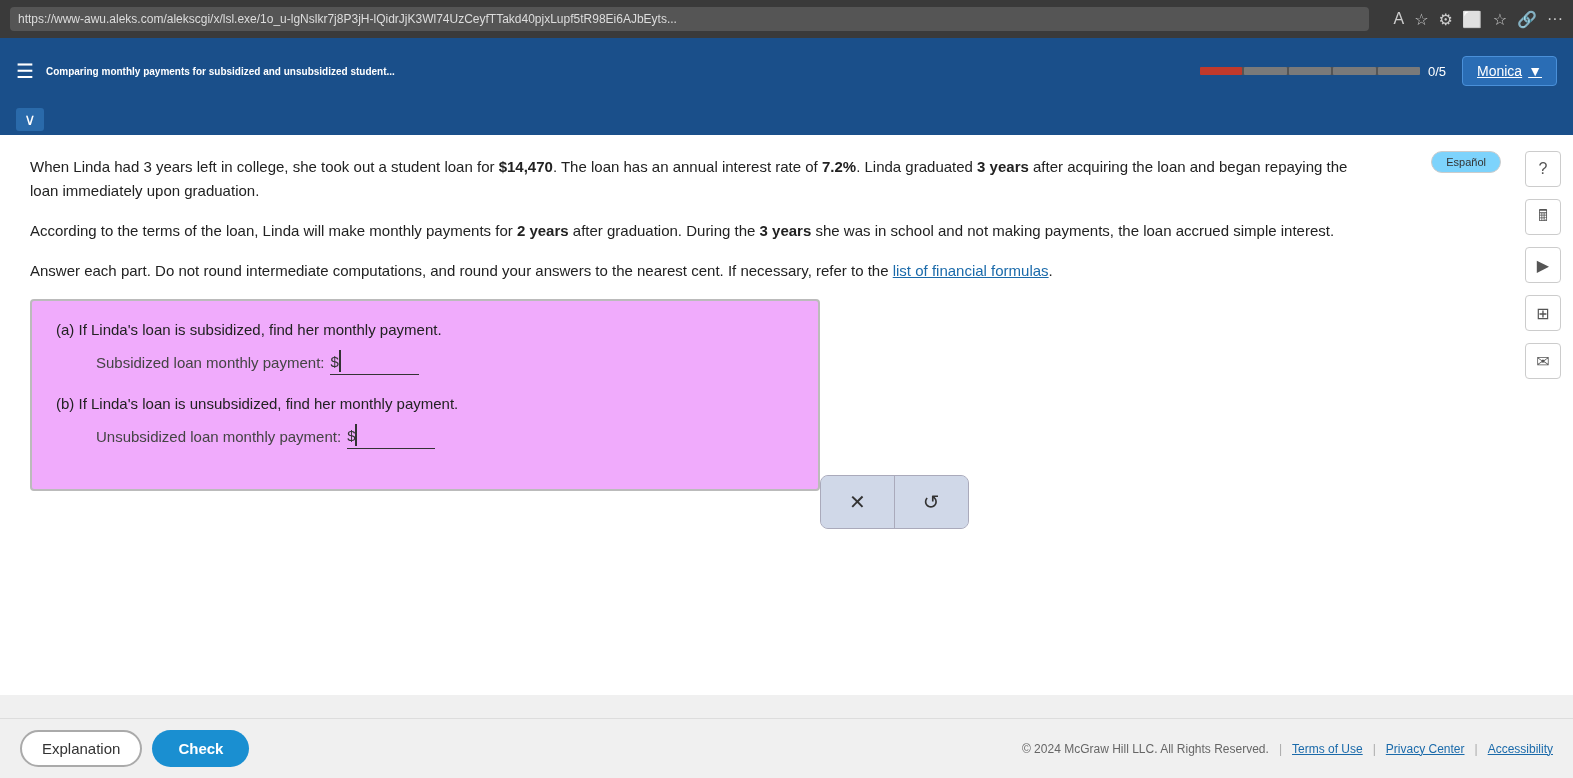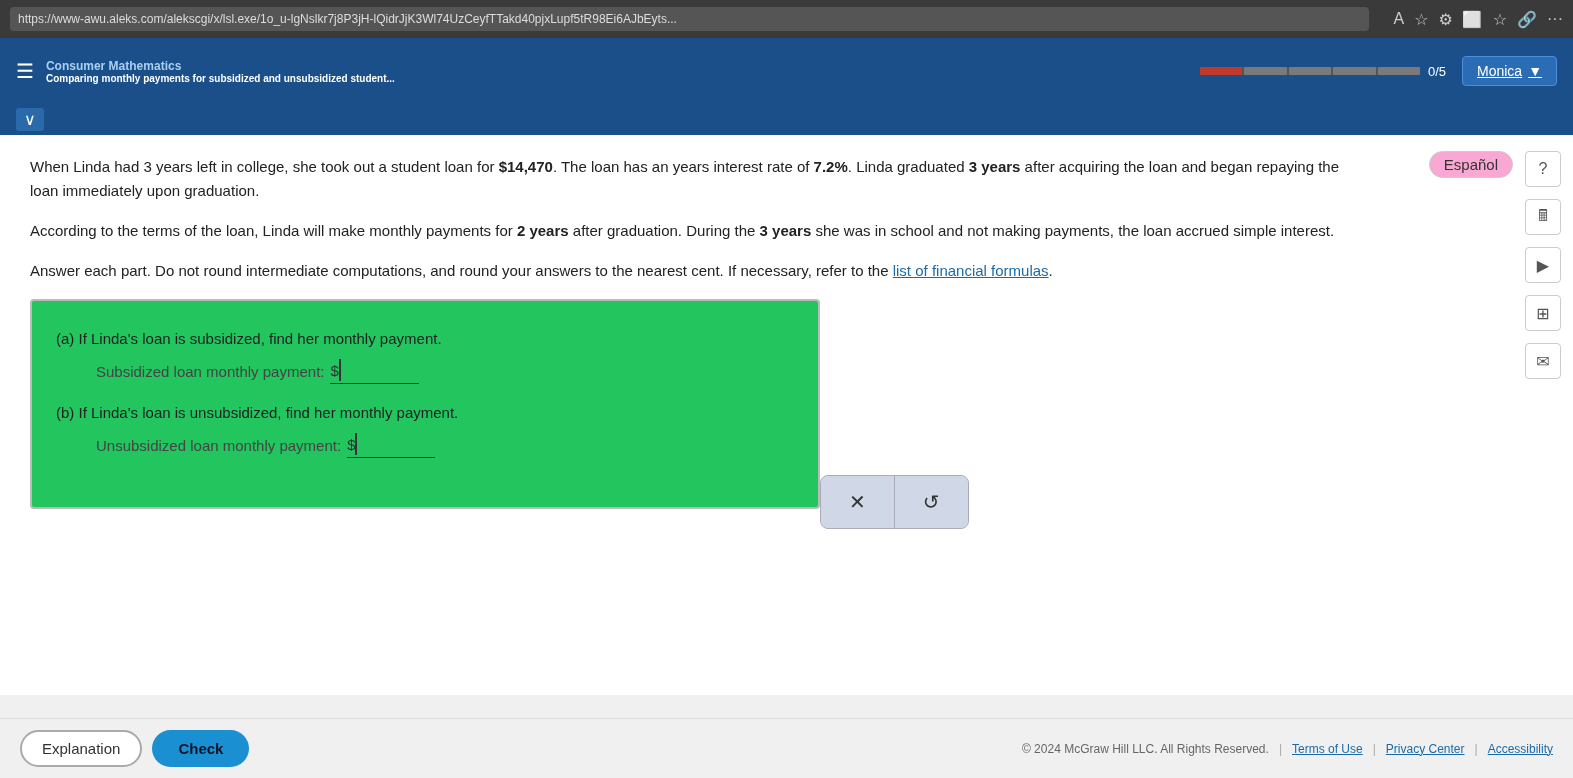--- a/index.html
+++ b/index.html
@@ -133,26 +133,26 @@
       cursor: pointer;
       background: #2a6aaa;
       border-radius: 3px;
       padding: 2px 8px;
     }
 
     
     .espanol-btn {
       position: absolute;
       top: 16px;
-      right: 60px;
-      background: #f9a8d4;
+      right: 72px;
+      background: #7dd3fc;
       border: 1px solid #ccc;
       border-radius: 16px;
       padding: 4px 14px;
-      font-size: 15px;
+      font-size: 11px;
       cursor: pointer;
       color: #333;
     }
 
     
     .right-sidebar {
       position: absolute;
       right: 12px;
       top: 16px;
       display: flex;
@@ -191,24 +191,24 @@
     .underline-text {
       text-decoration: underline;
       color: #1a6aaa;
       cursor: pointer;
     }
 
     
     .answer-box {
       border: 2px solid #bbb;
       border-radius: 4px;
-      padding: 29px 24px;
+      padding: 20px 24px;
       max-width: 790px;
       margin-top: 10px;
-      background: #22c55e;
+      background: #f0abfc;
       position: relative;
     }
     .answer-part {
       font-size: 15px;
       color: #222;
       margin-bottom: 12px;
     }
     .input-row {
       display: flex;
       align-items: center;
@@ -296,21 +296,21 @@
       cursor: pointer;
       color: #333;
     }
     .check-btn {
       background: #1a8fd1;
       border: none;
       border-radius: 20px;
       padding: 10px 26px;
       font-size: 15px;
       cursor: pointer;
-      color: #0f172a;
+      color: #ffffff;
       font-weight: bold;
     }
     .footer-right {
       font-size: 12px;
       color: #666;
       display: flex;
       gap: 10px;
       align-items: flex-end;
     }
     .footer-link {
@@ -344,21 +344,20 @@
     <span>☆</span>
     <span>🔗</span>
     <span>···</span>
   </div>
 </div>
 
 <div class="header">
   <div class="header-left">
     <span class="hamburger-icon">☰</span>
     <div class="header-title-block">
-      <span class="header-subtitle">Consumer Mathematics</span>
       <span class="header-title">Comparing monthly payments for subsidized and unsubsidized student...</span>
     </div>
   </div>
   <div class="header-right">
     <div class="progress-bar-container">
       <div class="progress-bar">
         <div class="progress-segment"></div>
         <div class="progress-segment empty"></div>
         <div class="progress-segment empty"></div>
         <div class="progress-segment empty"></div>
@@ -394,21 +393,21 @@
     <div class="sidebar-icon-btn">
       <span>⊞</span>
     </div>
     <div class="sidebar-icon-btn">
       <span>✉</span>
     </div>
   </div>
 
   <div class="problem-text">
     <p>
-      <span>When Linda had 3 years left in college, she took out a student loan for </span><span class="bold-text">$14,470</span><span>. The loan has an years interest rate of </span><span class="bold-text">7.2%</span><span>. Linda graduated </span><span class="bold-text">3 years</span><span> after acquiring the loan and began repaying the loan immediately upon graduation.</span>
+      <span>When Linda had 3 years left in college, she took out a student loan for </span><span class="bold-text">$14,470</span><span>. The loan has an annual interest rate of </span><span class="bold-text">7.2%</span><span>. Linda graduated </span><span class="bold-text">3 years</span><span> after acquiring the loan and began repaying the loan immediately upon graduation.</span>
     </p>
     <p>
       <span>According to the terms of the loan, Linda will make monthly payments for </span><span class="bold-text">2 years</span><span> after graduation. During the </span><span class="bold-text">3 years</span><span> she was in school and not making payments, the loan accrued simple interest.</span>
     </p>
     <p>
       <span>Answer each part. Do not round intermediate computations, and round your answers to the nearest cent. If necessary, refer to the </span><span class="underline-text">list of financial formulas</span><span>.</span>
     </p>
   </div>
 
   <div class="answer-box">

